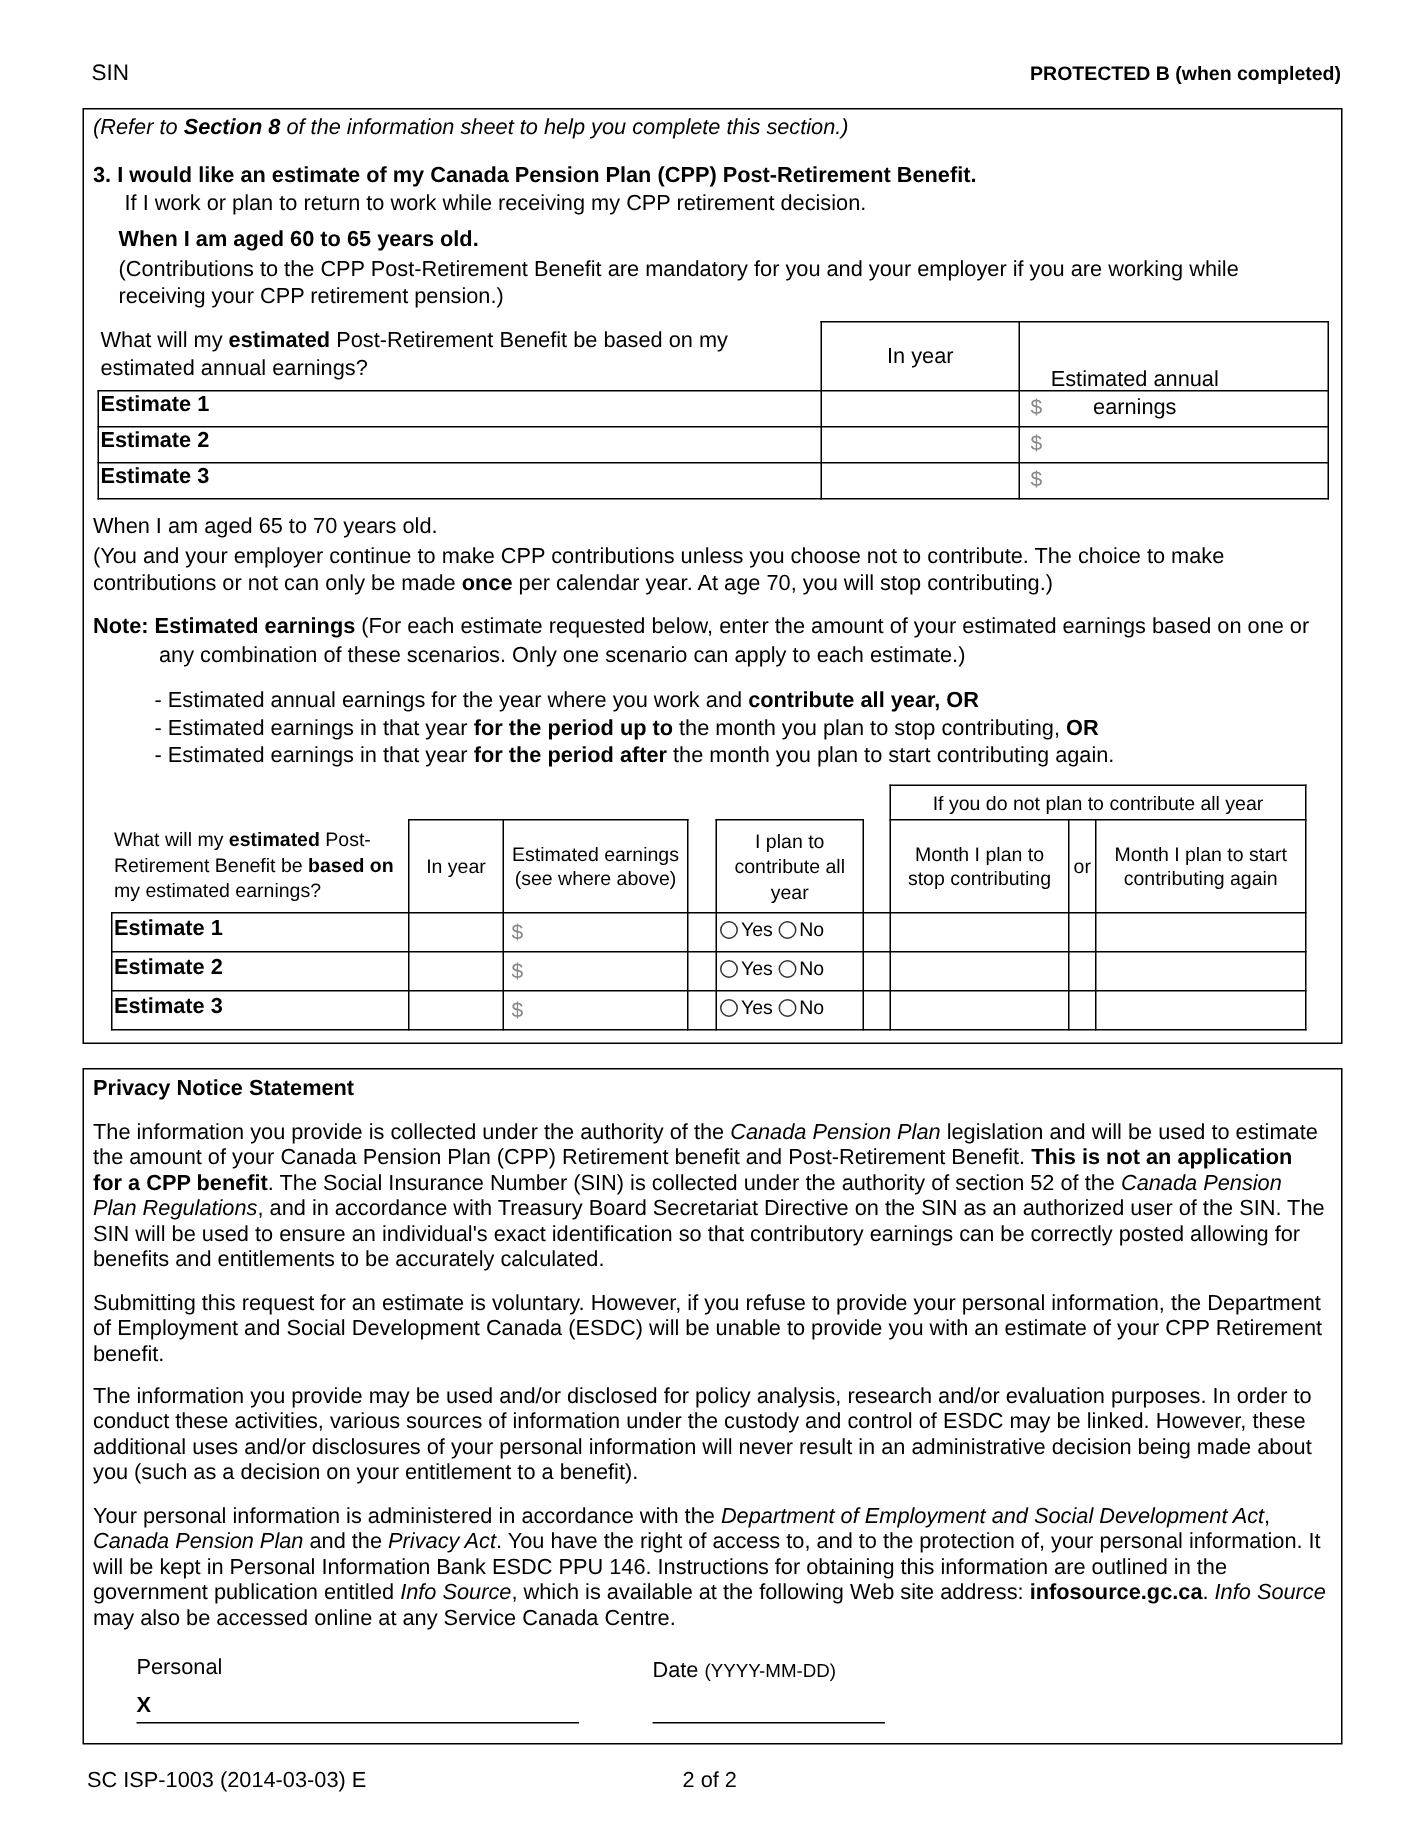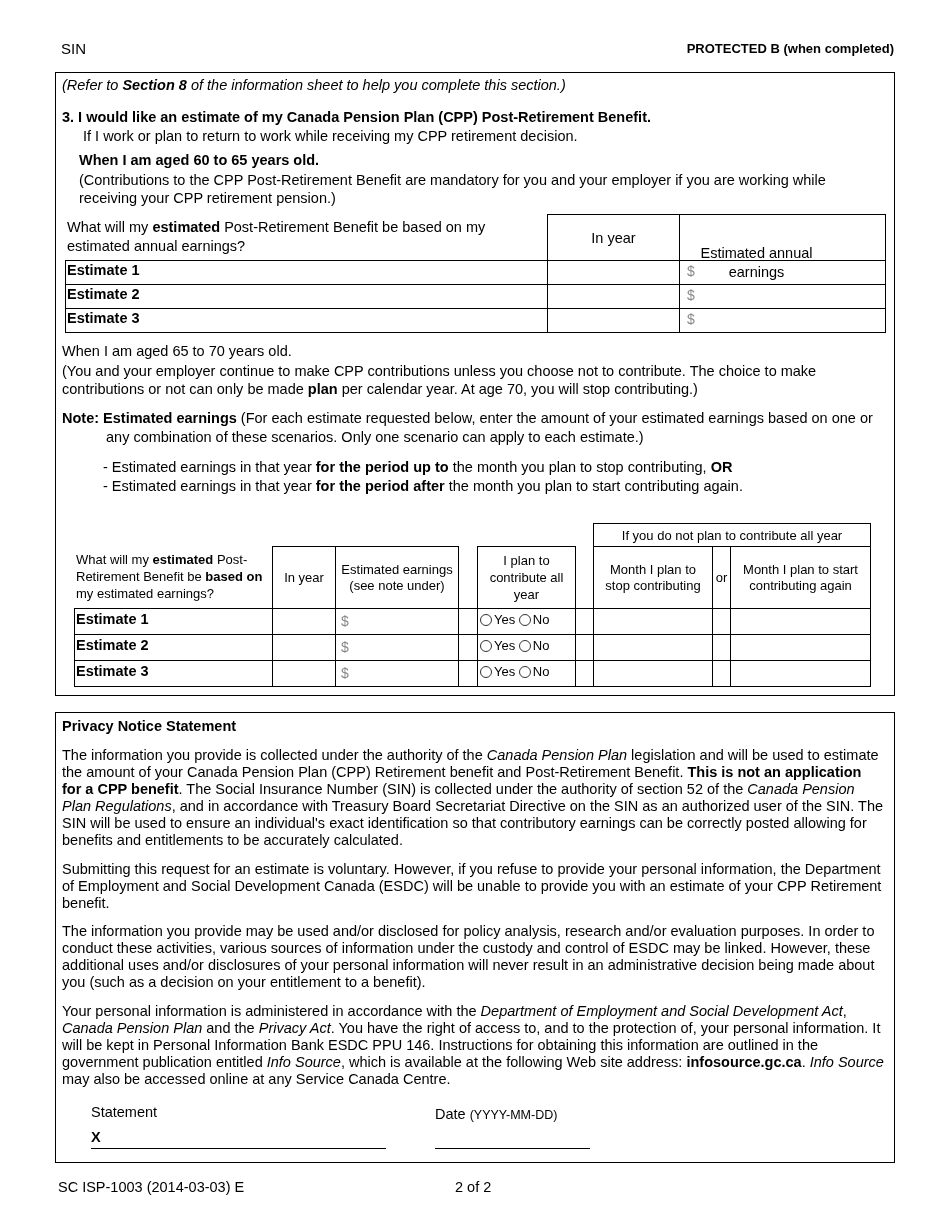--- a/index.html
+++ b/index.html
@@ -55,25 +55,26 @@
   <div class="cell" style="left:67px; top:286px; font-weight:bold;">Estimate 2</div>
   <div class="cell" style="left:548px; top:285px; width:131px; height:23px;"></div>
   <div class="cell" style="left:680px; top:285px; width:205px; height:23px; padding:2px 0 0 7px;"><span class="dollar">$</span> <span></span></div>
 
   <div class="cell" style="left:67px; top:310px; font-weight:bold;">Estimate 3</div>
   <div class="cell" style="left:548px; top:309px; width:131px; height:23px;"></div>
   <div class="cell" style="left:680px; top:309px; width:205px; height:23px; padding:2px 0 0 7px;"><span class="dollar">$</span> <span></span></div>
 </div>
 
 <div class="abs" style="left:62px; top:343px; font-weight:normal;">When I am aged 65 to 70 years old.</div>
-<div class="abs" style="left:62px; top:362px; width:822px; line-height:18px;"><span>(You and your employer continue to make CPP contributions unless you choose not to contribute. The choice to make contributions or not can only be made </span><b>plan</b><span> per calendar year. At age 70, you will stop contributing.)</span></div>
+<div class="abs" style="left:62px; top:362px; width:822px; line-height:18px;"><span>(You and your employer continue to make CPP contributions unless you choose not to contribute. The choice to make contributions or not can only be made </span><b>once</b><span> per calendar year. At age 70, you will stop contributing.)</span></div>
 
 <div class="abs" style="left:62px; top:409px; width:822px; line-height:19px; padding-left:44px; text-indent:-44px; box-sizing:border-box;"><b>Note: Estimated earnings</b><span> (For each estimate requested below, enter the amount of your estimated earnings based on one or any combination of these scenarios. Only one scenario can apply to each estimate.)</span></div>
 
 <div class="abs" style="left:103px; top:458px; line-height:18.5px;">
+  <div><span>- Estimated annual earnings for the year where you work and </span><b>contribute all year, OR</b></div>
   <div><span>- Estimated earnings in that year </span><b>for the period up to</b><span> the month you plan to stop contributing, </span><b>OR</b></div>
   <div><span>- Estimated earnings in that year </span><b>for the period after</b><span> the month you plan to start contributing again.</span></div>
 </div>
 
 <div style="font-size:13px;">
 
   <div class="hl" style="left:593px; top:523px; width:278px;"></div>
   <div class="vl" style="left:593px; top:523px; height:164px;"></div>
   <div class="vl" style="left:870px; top:523px; height:164px;"></div>
   <div class="cell center" style="left:594px; top:524px; width:276px; height:22px;">If you do not plan to contribute all year</div>
@@ -91,21 +92,21 @@
   <div class="vl" style="left:272px; top:546px; height:141px;"></div>
   <div class="vl" style="left:335px; top:546px; height:141px;"></div>
   <div class="vl" style="left:458px; top:546px; height:141px;"></div>
   <div class="vl" style="left:477px; top:546px; height:141px;"></div>
   <div class="vl" style="left:575px; top:546px; height:141px;"></div>
   <div class="vl" style="left:712px; top:546px; height:141px;"></div>
   <div class="vl" style="left:730px; top:546px; height:141px;"></div>
 
   <div class="cell" style="left:76px; top:551px; width:195px; line-height:17px;"><span>What will my </span><b>estimated</b><span> Post-Retirement Benefit be </span><b>based on</b><span> my estimated earnings?</span></div>
   <div class="cell center" style="left:273px; top:547px; width:62px; height:61px;">In year</div>
-  <div class="cell center" style="left:336px; top:547px; width:122px; height:61px; line-height:16px;">Estimated earnings (see note under)</div>
+  <div class="cell center" style="left:336px; top:547px; width:122px; height:61px; line-height:16px;">Estimated earnings (see where above)</div>
   <div class="cell center" style="left:478px; top:547px; width:97px; height:61px; line-height:17px; padding:0 8px;">I plan to contribute all year</div>
   <div class="cell center" style="left:594px; top:547px; width:118px; height:61px; line-height:16px; padding:0 4px;">Month I plan to stop contributing</div>
   <div class="cell center" style="left:713px; top:547px; width:17px; height:61px;">or</div>
   <div class="cell center" style="left:731px; top:547px; width:139px; height:61px; line-height:16px; padding:0 4px;">Month I plan to start contributing again</div>
 
   <div class="cell" style="left:76px; top:611px; font-size:14.5px; font-weight:bold;">Estimate 1</div>
   <div class="cell" style="left:273px; top:609px; width:62px; height:25px;"></div>
   <div class="cell" style="left:336px; top:609px; width:122px; height:25px; padding:4px 0 0 5px;"><span class="dollar">$</span> <span></span></div>
   <div class="cell" style="left:480px; top:612px; width:95px;">
     <span><span class="radio"></span><span>Yes</span></span>
@@ -139,21 +140,21 @@
 <div class="abs" style="left:62px; top:718px; font-weight:bold;">Privacy Notice Statement</div>
 
 <div class="abs" style="left:62px; top:747px; width:822px; line-height:17px;"><span>The information you provide is collected under the authority of the </span><i>Canada Pension Plan</i><span> legislation and will be used to estimate the amount of your Canada Pension Plan (CPP) Retirement benefit and Post-Retirement Benefit. </span><b>This is not an application for a CPP benefit</b><span>. The Social Insurance Number (SIN) is collected under the authority of section 52 of the </span><i>Canada Pension Plan Regulations</i><span>, and in accordance with Treasury Board Secretariat Directive on the SIN as an authorized user of the SIN. The SIN will be used to ensure an individual's exact identification so that contributory earnings can be correctly posted allowing for benefits and entitlements to be accurately calculated.</span></div>
 
 <div class="abs" style="left:62px; top:861px; width:822px; line-height:17px;">Submitting this request for an estimate is voluntary. However, if you refuse to provide your personal information, the Department of Employment and Social Development Canada (ESDC) will be unable to provide you with an estimate of your CPP Retirement benefit.</div>
 
 <div class="abs" style="left:62px; top:923px; width:822px; line-height:17px;">The information you provide may be used and/or disclosed for policy analysis, research and/or evaluation purposes. In order to conduct these activities, various sources of information under the custody and control of ESDC may be linked. However, these additional uses and/or disclosures of your personal information will never result in an administrative decision being made about you (such as a decision on your entitlement to a benefit).</div>
 
 <div class="abs" style="left:62px; top:1003px; width:822px; line-height:17px;"><span>Your personal information is administered in accordance with the </span><i>Department of Employment and Social Development Act</i><span>, </span><i>Canada Pension Plan</i><span> and the </span><i>Privacy Act</i><span>. You have the right of access to, and to the protection of, your personal information. It will be kept in Personal Information Bank ESDC PPU 146. Instructions for obtaining this information are outlined in the government publication entitled </span><i>Info Source</i><span>, which is available at the following Web site address: </span><b>infosource.gc.ca</b><span>. </span><i>Info Source</i><span> may also be accessed online at any Service Canada Centre.</span></div>
 
-<div class="abs" style="left:91px; top:1104px;">Statement</div>
+<div class="abs" style="left:91px; top:1104px;">Personal</div>
 <div class="abs" style="left:91px; top:1129px; font-weight:bold;">X</div>
 <div class="sigline" style="left:91px; top:1148px; width:295px;"></div>
 
 <div class="abs" style="left:435px; top:1106px;"><span>Date</span> <span style="font-size:12.5px;">(YYYY-MM-DD)</span></div>
 <div class="sigline" style="left:435px; top:1148px; width:155px;"></div>
 
 <div class="abs" style="left:58px; top:1179px;">SC ISP-1003 (2014-03-03) E</div>
 <div class="abs" style="left:455px; top:1179px;">2 of 2</div>
 
 </body></html>

